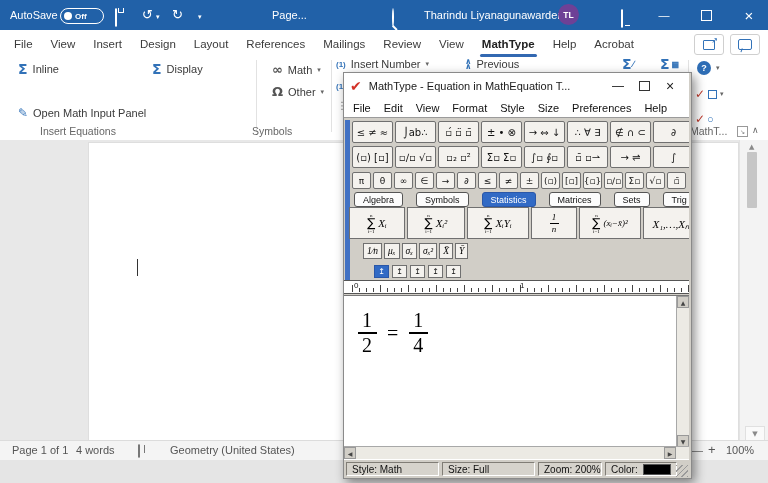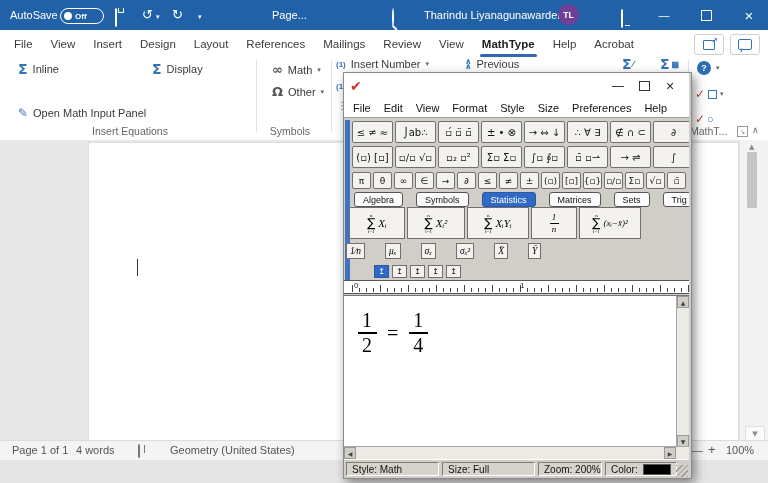--- a/index.html
+++ b/index.html
@@ -43,21 +43,21 @@
   .cbtl{position:absolute;left:2px;bottom:-4px;width:4px;height:4px;border-left:1.2px solid #3272b8;transform:rotate(20deg)}
 
   
   .wribbon{position:absolute;left:0;top:57px;width:768px;height:83px;background:#fff;border-bottom:1px solid #d6d6d6}
   .ritem{position:absolute;display:flex;align-items:center;gap:5px;font-size:11px;color:#3a3a3a;white-space:nowrap}
   .rsig{color:#3272b8;font-size:14px;line-height:14px;font-weight:bold;font-family:"DejaVu Sans",sans-serif;position:relative}
   .ntag{font-size:7px;font-weight:bold;color:#3272b8}
   .pen{color:#3272b8;font-size:12px;font-family:"DejaVu Sans",sans-serif}
   .bwico{color:#555;font-size:13px;font-weight:bold;font-family:"DejaVu Sans",sans-serif}
   .chev{font-size:7px;color:#666;font-family:"DejaVu Sans",sans-serif}
-  .rgl{position:absolute;font-size:10.5px;color:#666;text-align:center}
+  .rgl{position:absolute;font-size:10.5px;color:#666;text-align:left}
   .vdiv{position:absolute;top:3px;height:72px;width:1px;background:#e2e2e2}
   .dblup{display:flex;flex-direction:column;line-height:5px;font-size:8px;color:#3272b8;font-weight:bold;font-family:"DejaVu Sans",sans-serif}
   .helpc{width:14px;height:14px;border-radius:50%;background:#2e6db5;color:#fff;font-size:9px;font-weight:bold;
          display:flex;align-items:center;justify-content:center}
   .redck{color:#c0392b;font-size:12px;font-weight:bold;font-family:"DejaVu Sans",sans-serif}
   .bluebox{width:7px;height:7px;border:1.2px solid #3272b8}
   .blueo{color:#3272b8;font-size:11px;font-weight:bold}
   .launcher{width:9px;height:9px;border:1px solid #999;display:flex;align-items:center;justify-content:center;
             font-size:6px;color:#666;font-family:"DejaVu Sans",sans-serif}
 
@@ -101,21 +101,21 @@
   .mtab.active{background:#316ac5;color:#fff;border-color:#2a57a8}
   .lrow{position:absolute;left:5px;top:89px;display:flex;gap:2px;width:340px;overflow:hidden}
   .blg{flex:none;height:32px;background:#f4f2ee;border:1px solid #707070;display:flex;align-items:center;justify-content:center;
        gap:3px;font-family:"Liberation Serif",serif;font-style:italic;font-size:11px;color:#000;box-sizing:border-box;white-space:nowrap}
   .sgst{display:flex;flex-direction:column;align-items:center;line-height:1;font-style:normal}
   .sgl{font-size:5px;letter-spacing:0}
   .sg{font-size:12px;line-height:11px;font-family:"DejaVu Sans",sans-serif}
   .fr{display:flex;flex-direction:column;align-items:center;font-style:italic}
   .frn,.frd{font-size:9px;line-height:9px}
   .frb{width:9px;height:1px;background:#000;margin:1px 0}
-  .srow{position:absolute;left:2px;top:125px;display:flex;gap:20px}
+  .srow{position:absolute;left:19px;top:125px;display:flex;gap:2px}
   .bsm{flex:none;height:16px;padding:0 3px;background:#f4f2ee;border:1px solid #707070;display:flex;align-items:center;justify-content:center;
        font-family:"Liberation Serif",serif;font-style:italic;font-size:9.5px;color:#000;box-sizing:border-box;white-space:nowrap}
   .arow{position:absolute;left:30px;top:147px;display:flex;gap:3px}
   .abtn{width:15px;height:13px;background:#f4f2ee;border:1px solid #707070;display:flex;align-items:center;justify-content:center;
         font-size:8px;color:#111;font-family:"DejaVu Sans",sans-serif;box-sizing:border-box}
   .abtn.sel{background:#316ac5;color:#fff;border-color:#2a57a8}
   .ruler{position:absolute;left:0;top:162px;width:345px;height:14px;background:#fff;border-top:1px solid #555;border-bottom:1px solid #555;box-sizing:border-box}
   .ticks{position:absolute;left:8px;right:0;bottom:1px;height:4px;
          background:repeating-linear-gradient(90deg,#444 0 1px,transparent 1px 7px)}
   .ticks2{position:absolute;left:8px;right:0;bottom:1px;height:7px;
@@ -286,20 +286,21 @@
       <span class="abs" style="left:692px;top:3px;color:#666">—</span>
       <span class="abs" style="left:708px;top:1px;font-size:13px;color:#555">+</span>
       <span class="abs" style="left:726px;top:3px">100%</span>
     </div>
   </div>
 
   <div id="mtwin">
 
     <div class="mtt">
       <span class="mtlogo">✔</span>
+      <span class="mttitle">MathType - Equation in MathEquation T...</span>
       <span style="flex:1"></span>
       <span class="mtc">—</span>
       <span class="mtc">
           <span class="mtmax"></span>
         </span>
       <span class="mtc" style="font-size:14px">×</span>
     </div>
 
     <div class="mtm">
       <span>File</span>
@@ -397,20 +398,23 @@
             </span>
         </span>
         <span class="blg" style="width:62px;font-size:9px">
           <span class="sgst">
               <span class="sgl">n</span>
               <span class="sg">∑</span>
               <span class="sgl">i=1</span>
             </span>
           <span>(xᵢ−x̄)²</span>
         </span>
+        <span class="blg" style="width:56px">
+          <span>X₁,…,Xₙ</span>
+        </span>
       </div>
 
       <div class="srow">
         <span class="bsm">1∕n</span>
         <span class="bsm">μₓ</span>
         <span class="bsm">σₓ</span>
         <span class="bsm">σₓ²</span>
         <span class="bsm">X̄</span>
         <span class="bsm">Ȳ</span>
       </div>

